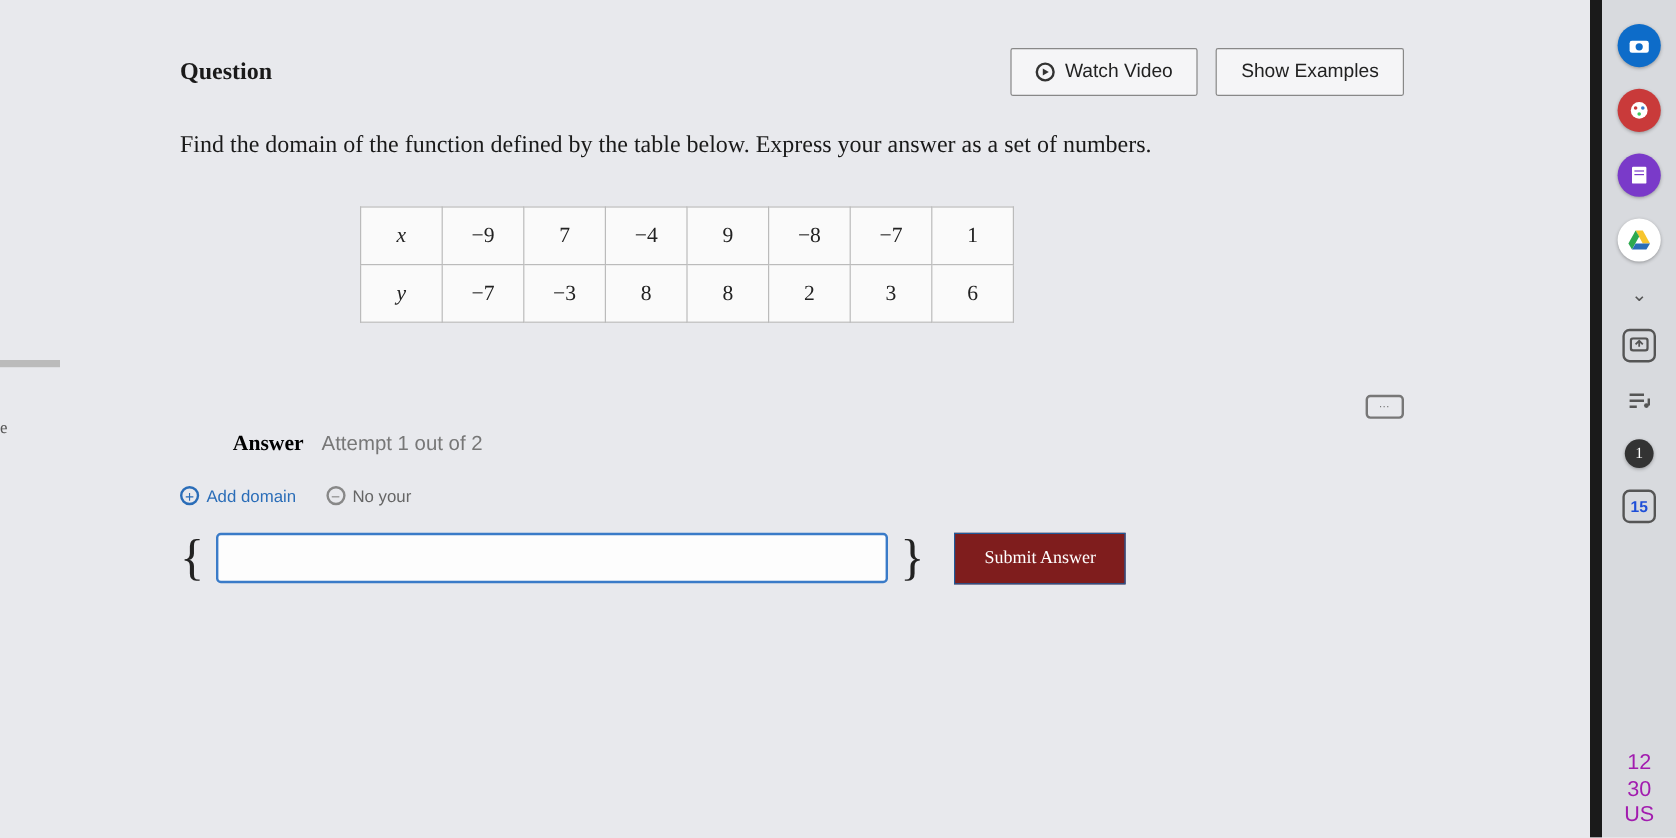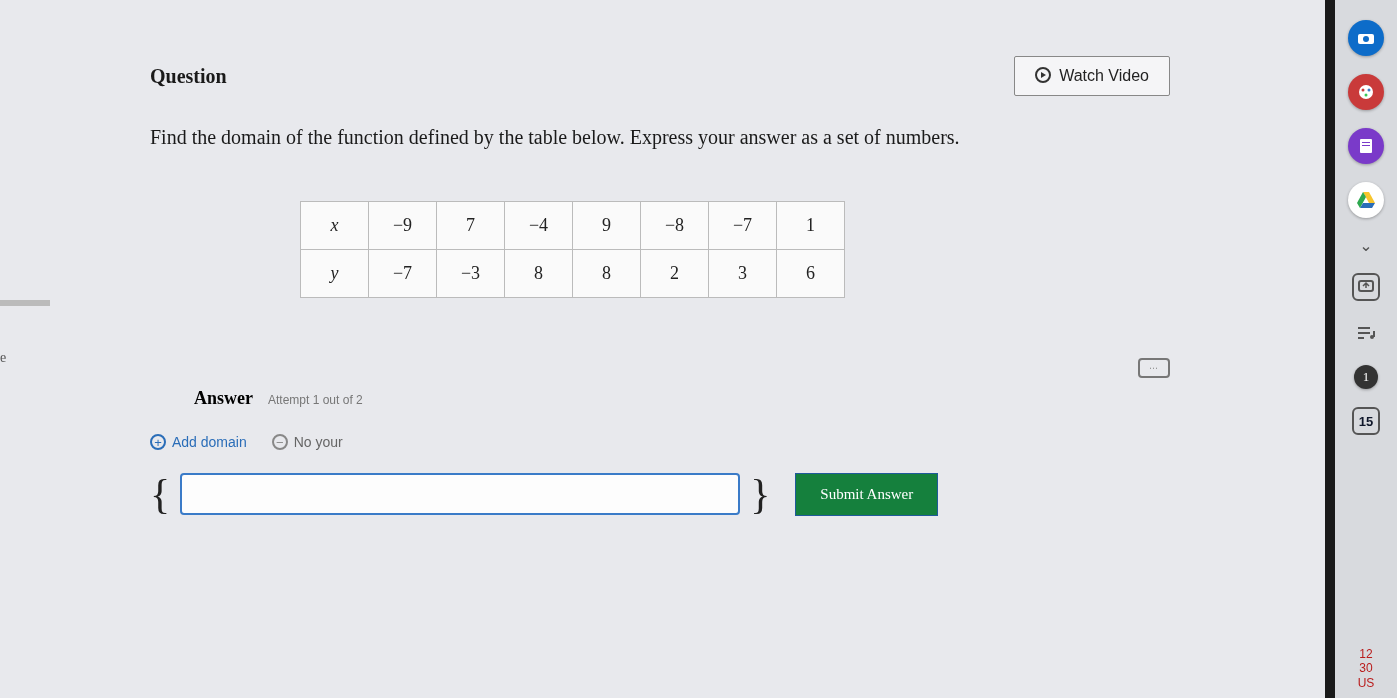--- a/index.html
+++ b/index.html
@@ -5,21 +5,21 @@
     * { box-sizing: border-box; margin: 0; padding: 0; }
     body {
       font-family: Georgia, 'Times New Roman', serif;
       background: #e8e9ed;
       width: 1397px;
       height: 698px;
       position: relative;
       overflow: hidden;
     }
     .main-content {
-      padding: 56px 150px 20px 150px;
+      padding: 40px 150px 20px 150px;
       width: 1320px;
     }
     .header-row {
       display: flex;
       justify-content: space-between;
       align-items: center;
       margin-bottom: 30px;
     }
     .question-label {
       font-weight: bold;
@@ -33,21 +33,21 @@
     .outline-btn {
       background: #f5f5f7;
       border: 1px solid #888;
       padding: 10px 20px;
       font-size: 16px;
       font-family: Arial, sans-serif;
       color: #222;
       cursor: pointer;
       border-radius: 2px;
       display: flex;
-      align-items: flex-start;
+      align-items: center;
       gap: 8px;
     }
     .play-icon {
       display: inline-flex;
       width: 16px;
       height: 16px;
       border: 2px solid #333;
       border-radius: 50%;
       align-items: center;
       justify-content: center;
@@ -56,21 +56,21 @@
       content: '';
       width: 0; height: 0;
       border-left: 5px solid #333;
       border-top: 3px solid transparent;
       border-bottom: 3px solid transparent;
       margin-left: 1px;
     }
     .prompt {
       font-size: 20px;
       color: #1a1a1a;
-      margin-bottom: 52px;
+      margin-bottom: 39px;
     }
     .data-table {
       border-collapse: collapse;
       margin: 0 0 60px 150px;
       background: #fafafa;
     }
     .data-table td {
       border: 1px solid #bbb;
       width: 68px;
       height: 48px;
@@ -103,21 +103,21 @@
       gap: 15px;
       margin-bottom: 25px;
       margin-left: 44px;
     }
     .answer-label {
       font-weight: bold;
       font-size: 18px;
     }
     .attempt {
       font-family: Arial, sans-serif;
-      font-size: 12px;
+      font-size: 17px;
       color: #777;
     }
     .value-row {
       display: flex;
       gap: 25px;
       margin-bottom: 20px;
       font-family: Arial, sans-serif;
     }
     .value-btn {
       display: flex;
@@ -151,21 +151,21 @@
       width: 560px;
       height: 42px;
       border: 2px solid #3a7bc8;
       border-radius: 4px;
       padding: 0 10px;
       font-size: 16px;
       outline: none;
       background: #fdfdfd;
     }
     .submit-btn {
-      background: #15803d;
+      background: #7f1d1d;
       color: #fff;
       border: 1px solid #1f5a9a;
       padding: 12px 24px;
       font-family: Georgia, serif;
       font-size: 15px;
       cursor: pointer;
       margin-left: 15px;
     }
     
     .side-panel {
@@ -191,28 +191,28 @@
       font-size: 16px;
       color: #fff;
       cursor: pointer;
       box-shadow: 0 1px 3px rgba(0,0,0,0.3);
     }
     .sq-ico {
       width: 28px; height: 28px;
       border: 2px solid #555;
       border-radius: 6px;
       display: flex; align-items: center; justify-content: center;
-      color: #0f172a; font-size: 13px;
+      color: #1d4ed8; font-size: 13px;
       cursor: pointer;
     }
     .chev { color: #555; font-size: 16px; cursor: pointer; }
     .clock {
       font-family: Arial, sans-serif;
-      font-size: 12px;
-      color: #b91c1c;
+      font-size: 18px;
+      color: #a21caf;
       text-align: center;
       line-height: 1.2;
       margin-top: auto;
       margin-bottom: 8px;
     }
     .left-edge {
       position: absolute;
       left: 0;
       top: 300px;
       width: 50px;
@@ -234,20 +234,23 @@
 <div class="left-e">e</div>
 
 <div class="main-content">
 
   <div class="header-row">
     <div class="question-label">Question</div>
     <div class="header-buttons">
       <button class="outline-btn">
         <span class="play-icon"></span>
         <span>Watch Video</span>
+      </button>
+      <button class="outline-btn">
+        <span>Show Examples</span>
       </button>
     </div>
   </div>
 
   <div class="prompt">Find the domain of the function defined by the table below. Express your answer as a set of numbers.</div>
 
   <table class="data-table">
     <tbody>
         <tr>
       <td class="hdr">x</td>

